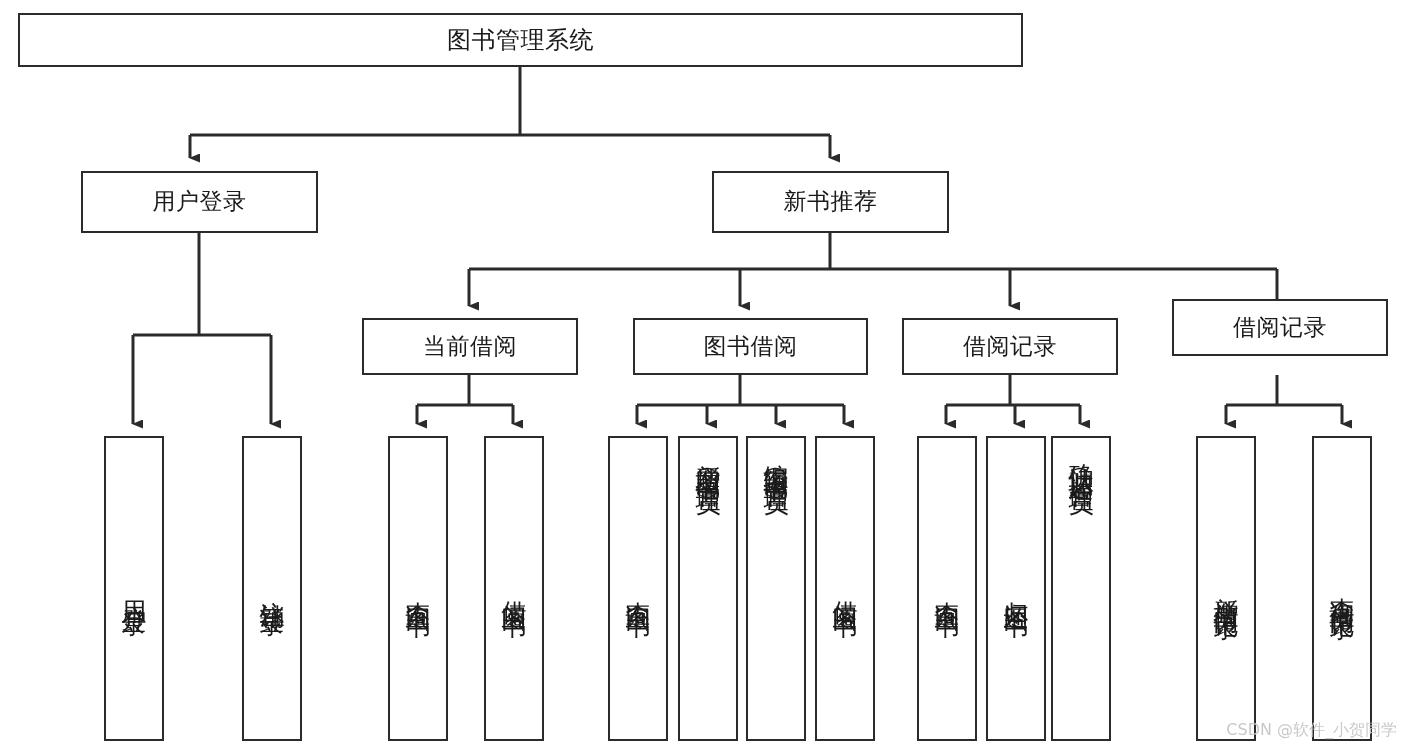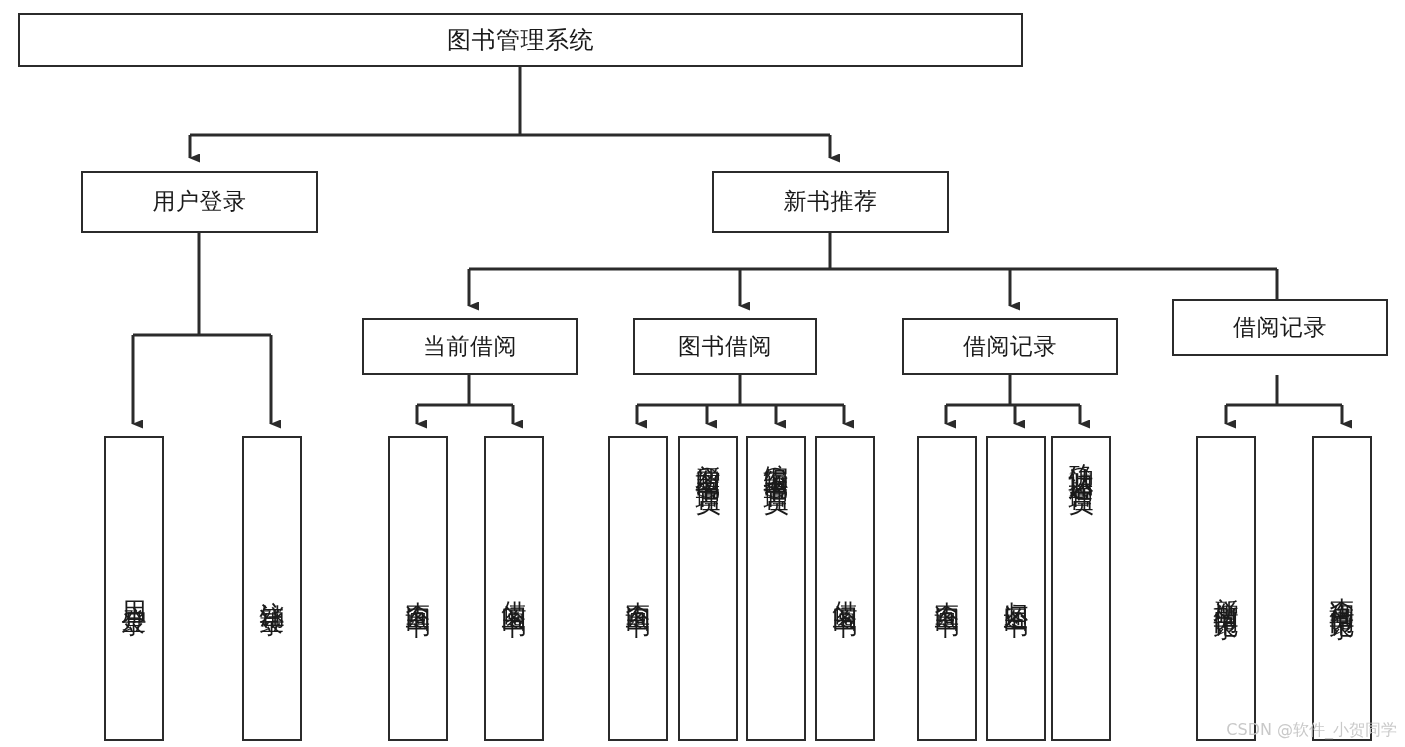--- a/index.html
+++ b/index.html
@@ -145,21 +145,21 @@
   </div>
 
   <div class="node horiz" style="left:712px; top:171px; width:237px; height:62px;">
     <span class="node-label">新书推荐</span>
   </div>
 
   <div class="node horiz" style="left:362px; top:318px; width:216px; height:57px;">
     <span class="node-label">当前借阅</span>
   </div>
 
-  <div class="node horiz" style="left:633px; top:318px; width:184px; height:57px;">
+  <div class="node horiz" style="left:633px; top:318px; width:235px; height:57px;">
     <span class="node-label">图书借阅</span>
   </div>
 
   <div class="node horiz" style="left:902px; top:318px; width:216px; height:57px;">
     <span class="node-label">借阅记录</span>
   </div>
 
   <div class="node horiz" style="left:1172px; top:299px; width:216px; height:57px;">
     <span class="node-label">借阅记录</span>
   </div>

